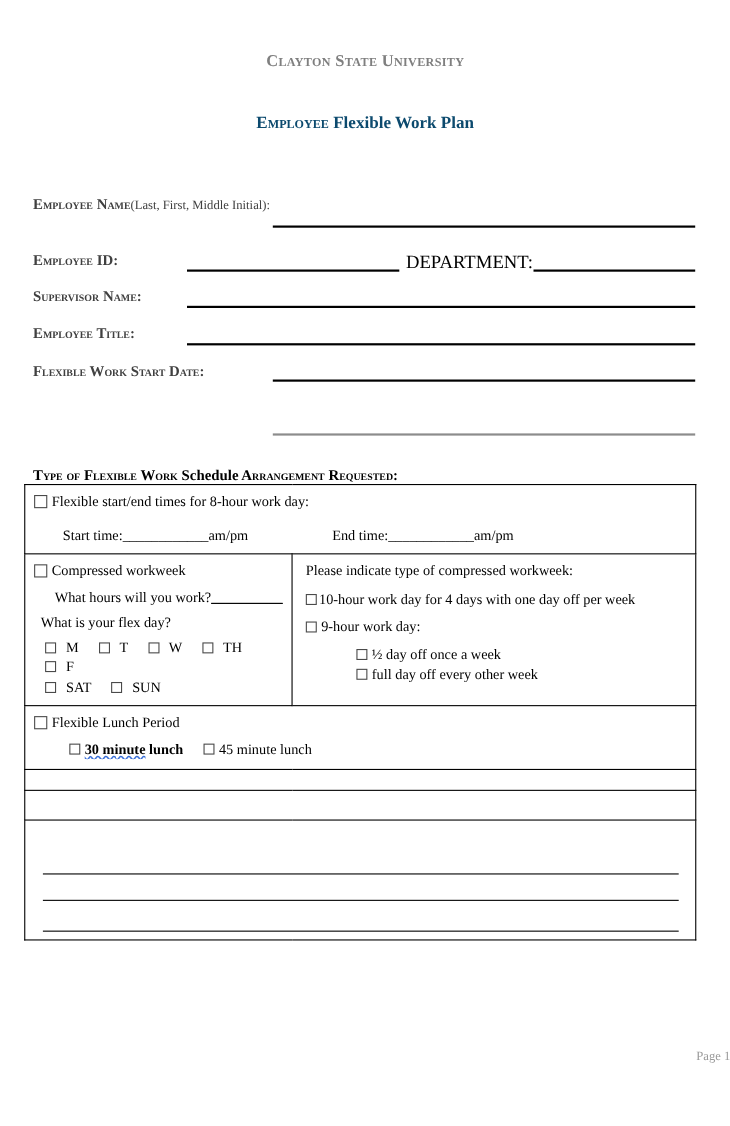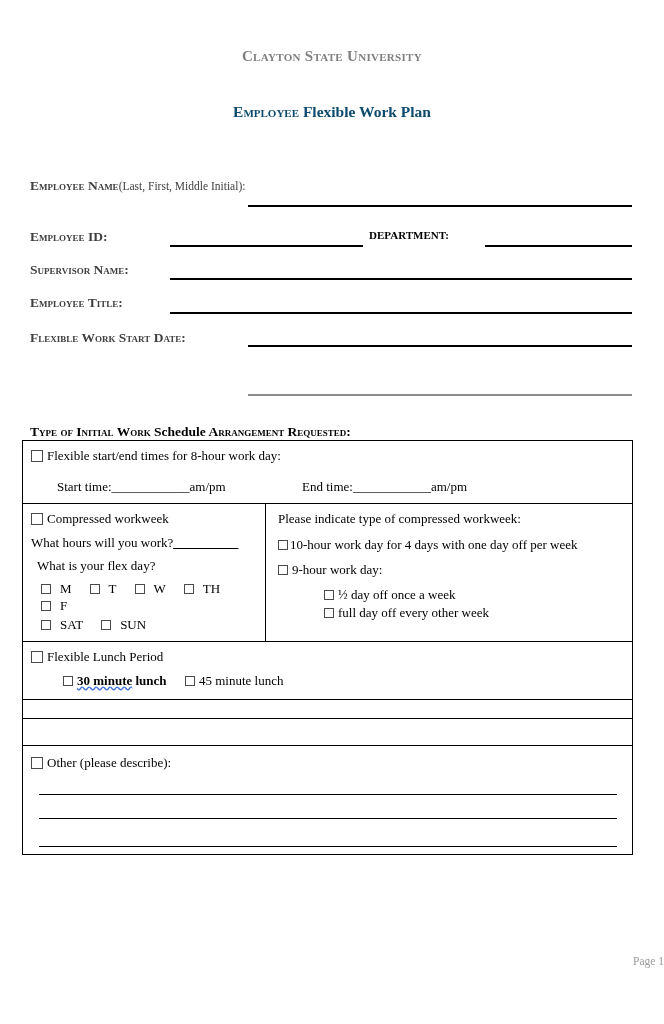--- a/index.html
+++ b/index.html
@@ -58,22 +58,22 @@
     white-space: nowrap;
     line-height: 15px;
   }
   .flabel .nocaps {
     font-variant: normal;
     font-weight: normal;
     font-size: 11.5px;
   }
   .flabel-caps {
     position: absolute;
-    font-weight: bold;
-    font-size: 11px;
+    font-weight: normal;
+    font-size: 17px;
     white-space: nowrap;
   }
 
   
   .rule {
     position: absolute;
     background: #000000;
     height: 2px;
   }
   .rule-gray {
@@ -195,21 +195,21 @@
   <div class="rule" style="left:170px; top:278px; width:462px;"></div>
 
   <div class="flabel" style="left:30px; top:295px;">Employee Title:</div>
   <div class="rule" style="left:170px; top:312px; width:462px;"></div>
 
   <div class="flabel" style="left:30px; top:330px;">Flexible Work Start Date:</div>
   <div class="rule" style="left:248px; top:345px; width:384px;"></div>
 
   <div class="rule-gray" style="left:248px; top:394px; width:384px;"></div>
 
-  <div class="section-header"><span>Type of Initial Work </span><span class="mixed">Schedule</span><span> Arrangement Requested:</span></div>
+  <div class="section-header"><span>Type of Flexible Work </span><span class="mixed">Schedule</span><span> Arrangement Requested:</span></div>
 
   <table class="tbl">
     <colgroup>
       <col style="width:243px;">
       <col style="width:367px;">
     </colgroup>
 
     <tbody>
         <tr>
       <td colspan="2">
@@ -223,21 +223,21 @@
         </div>
       </td>
     </tr>
 
     <tr>
       <td>
         <div class="cell-pad">
           <div class="row-line">
             <span class="cb cb-lg"></span><span>Compressed workweek</span>
           </div>
-          <div class="row-line" style="margin-top:6px;">
+          <div class="row-line" style="margin-top:6px;text-align:right;">
             <span>What hours will you work?</span><span class="dots">__________</span>
           </div>
           <div class="row-line" style="margin-top:6px; margin-left:6px;">What is your flex day?</div>
           <div class="row-line days" style="margin-top:5px; margin-left:10px;">
             <span><span class="cb"></span><span>M</span></span><span><span class="cb"></span><span>T</span></span><span><span class="cb"></span><span>W</span></span><span><span class="cb"></span><span>TH</span></span><span><span class="cb"></span><span>F</span></span>
           </div>
           <div class="row-line days" style="margin-top:1px; margin-left:10px;">
             <span><span class="cb"></span><span>SAT</span></span><span><span class="cb"></span><span>SUN</span></span>
           </div>
         </div>
@@ -277,25 +277,20 @@
     <tr>
       <td colspan="2" style="height:18px;"></td>
     </tr>
 
     <tr>
       <td colspan="2" style="height:26px;"></td>
     </tr>
 
     <tr>
       <td colspan="2" style="height:108px; position:relative;">
-        <div class="cell-pad" style="padding-top:8px;">
-          <div class="row-line">
-            <span class="cb cb-lg"></span><span>Other (please describe):</span>
-          </div>
-        </div>
         <div class="writeline" style="left:16px; top:48px; width:578px;"></div>
         <div class="writeline" style="left:16px; top:72px; width:578px;"></div>
         <div class="writeline" style="left:16px; top:100px; width:578px;"></div>
       </td>
     </tr>
   </tbody>
     </table>
 
   <div class="footer">Page 1</div>
 

